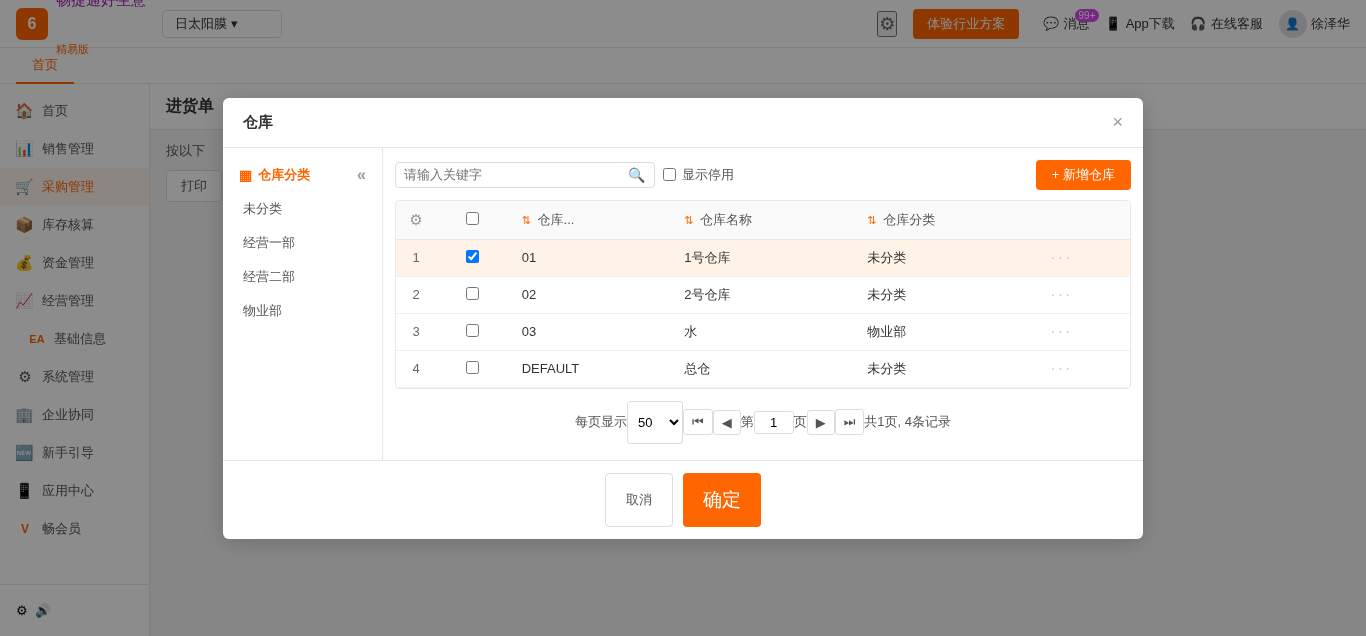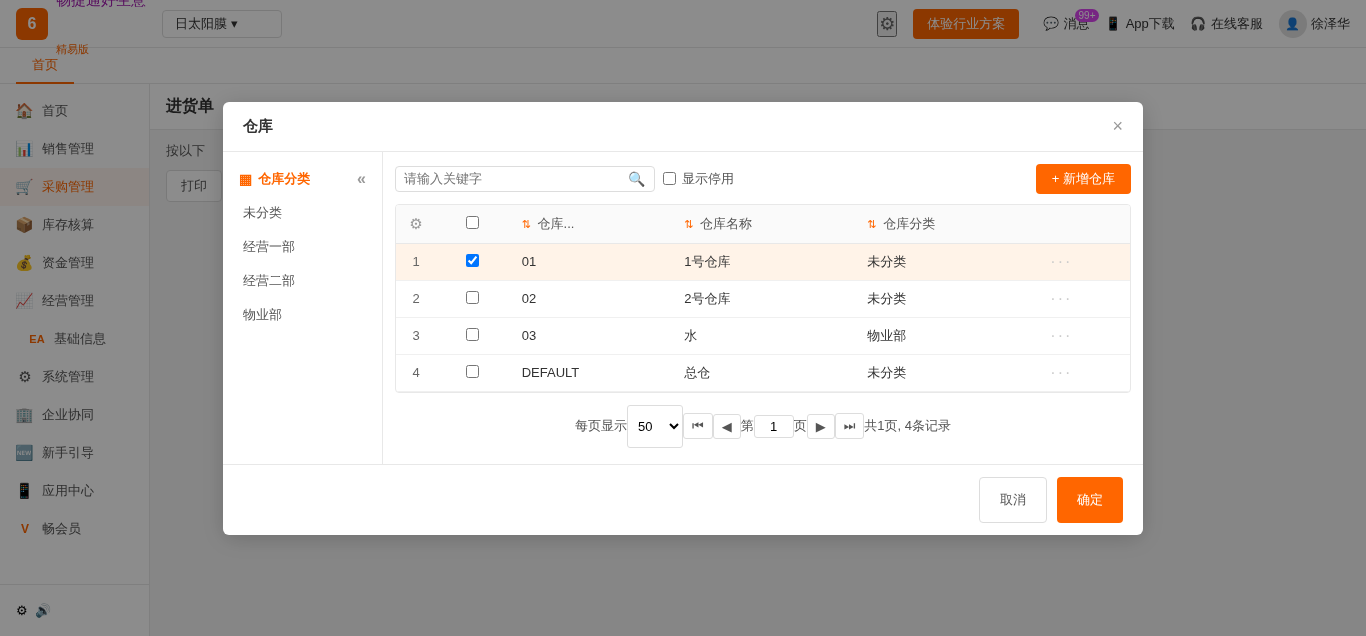--- a/index.html
+++ b/index.html
@@ -159,24 +159,24 @@
       display: flex; align-items: center; justify-content: center;
       padding: 12px 0 4px; gap: 0; font-size: 13px; color: #555;
     }
     .page-btn { border: 1px solid #ddd; background: #fff; padding: 4px 8px; border-radius: 3px; cursor: pointer; color: #555; font-size: 13px; }
     .page-input { border: 1px solid #ddd; border-radius: 3px; width: 40px; text-align: center; padding: 3px; font-size: 13px; }
     .per-page-select { border: 1px solid #ddd; border-radius: 3px; padding: 12px 6px; font-size: 13px; background: #fff; cursor: pointer; }
 
     
     .modal-footer {
       padding: 12px 20px; border-top: 1px solid #e8e8e8;
-      display: flex; justify-content: flex-end; gap: 10px;
+      display: flex; justify-content: center; gap: 10px;
     }
     .btn-cancel { background: #fff; color: #555; border: 1px solid #ddd; padding: 7px 20px; border-radius: 4px; cursor: pointer; font-size: 13px; }
-    .btn-confirm { background: #f60; color: #fff; border: none; padding: 14px 20px; border-radius: 4px; cursor: pointer; font-size: 13px; }
+    .btn-confirm { background: #f60; color: #fff; border: none; padding: 14px 20px; border-radius: 4px; cursor: pointer; font-size: 19px; }
 
     
     .bg-page { filter: none; }
 
     
     .sidebar { display: flex; flex-direction: column; }
     .sidebar-items { flex: 1; }
     .sidebar-footer { border-top: 1px solid #e8e8e8; padding: 10px 0; }
   </style>
 </head>

